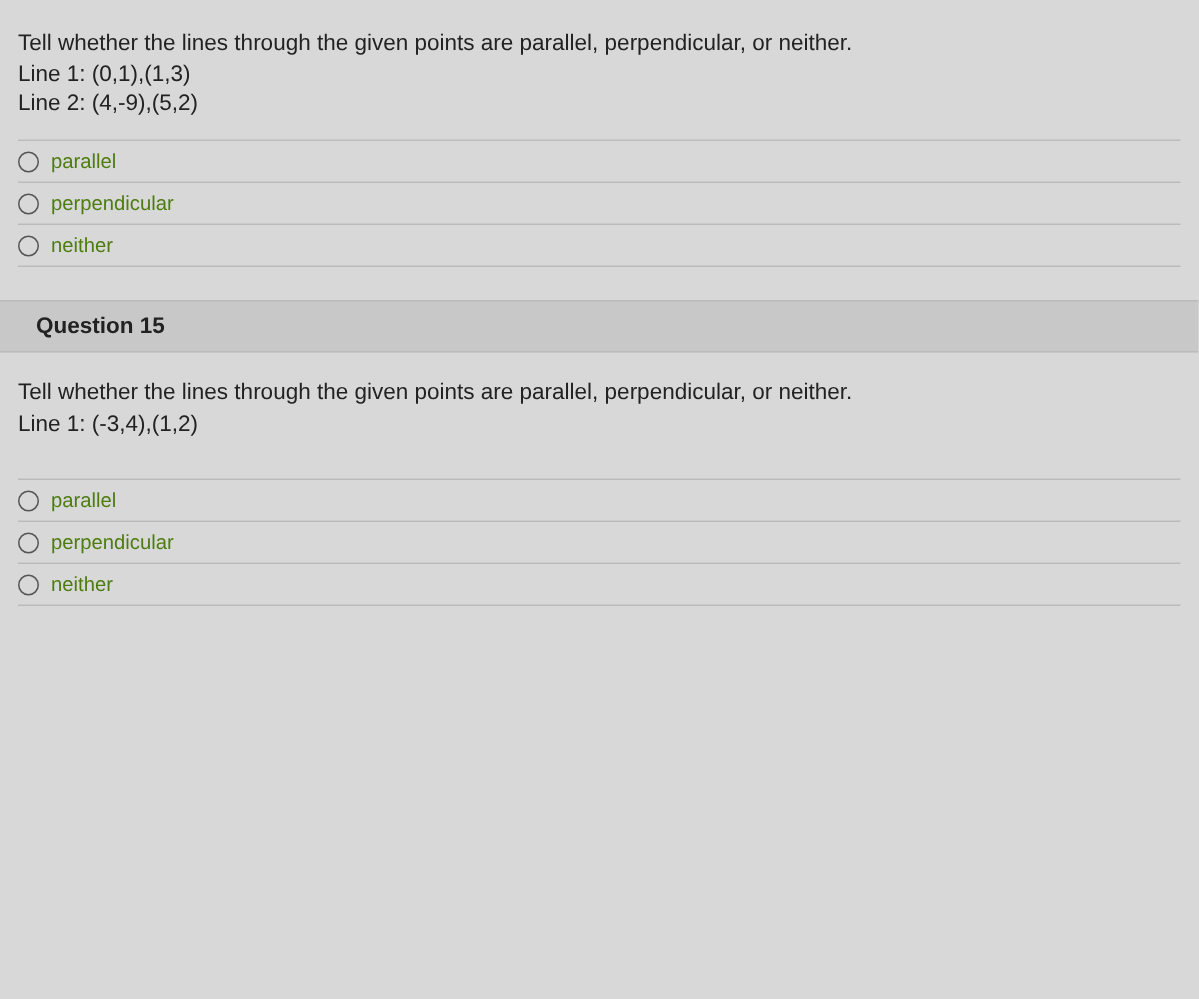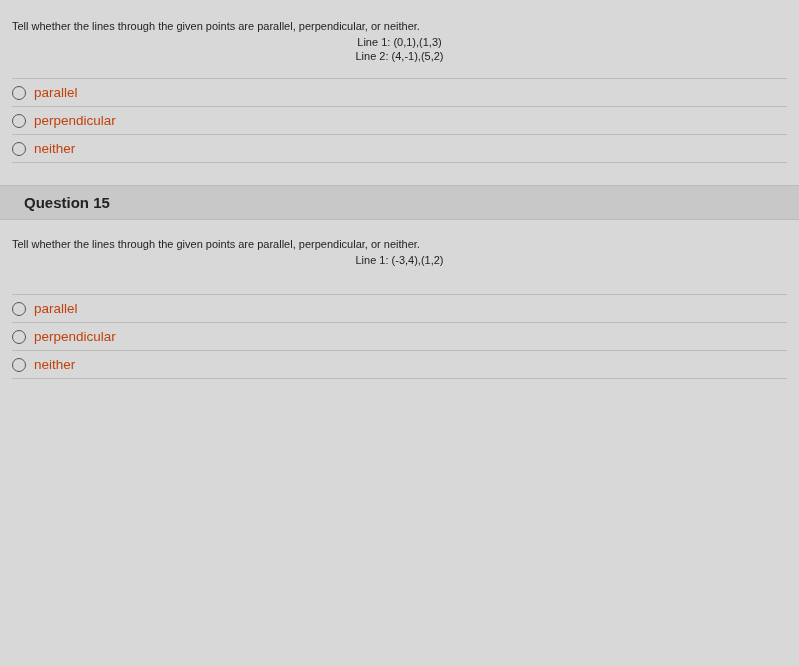--- a/index.html
+++ b/index.html
@@ -38,26 +38,25 @@
       margin-left: -12px;
       margin-right: -12px;
     }
 
     .question-body {
       padding: 10px 0 6px 0;
     }
 
     .question-body p {
       margin-bottom: 4px;
-      font-size: 11px;
+      font-size: 15px;
     }
 
     .question-body .line-info {
       margin-bottom: 2px;
-      text-align: center;
     }
 
     .options-container {
       margin-top: 8px;
     }
 
     .option-row {
       display: flex;
       align-items: center;
       padding: 6px 0;
@@ -74,37 +73,37 @@
       border-radius: 50%;
       border: 1.5px solid #555;
       background: transparent;
       margin-right: 8px;
       display: inline-block;
       flex-shrink: 0;
     }
 
     .option-label {
       font-size: 13.5px;
-      color: #c2410c;
+      color: #4d7c0f;
     }
 
     .spacer {
       height: 12px;
     }
   </style>
 </head>
 <body>
 
 <div class="page-container">
 
   <div class="question-block">
     <div class="question-body">
       <p>Tell whether the lines through the given points are parallel, perpendicular, or neither.</p>
       <p class="line-info">Line 1:  (0,1),(1,3)</p>
-      <p class="line-info">Line 2:  (4,-1),(5,2)</p>
+      <p class="line-info">Line 2:  (4,-9),(5,2)</p>
     </div>
 
     <div class="options-container">
       <div class="option-row">
         <span class="radio-circle"></span>
         <span class="option-label">parallel</span>
       </div>
       <div class="option-row">
         <span class="radio-circle"></span>
         <span class="option-label">perpendicular</span>

